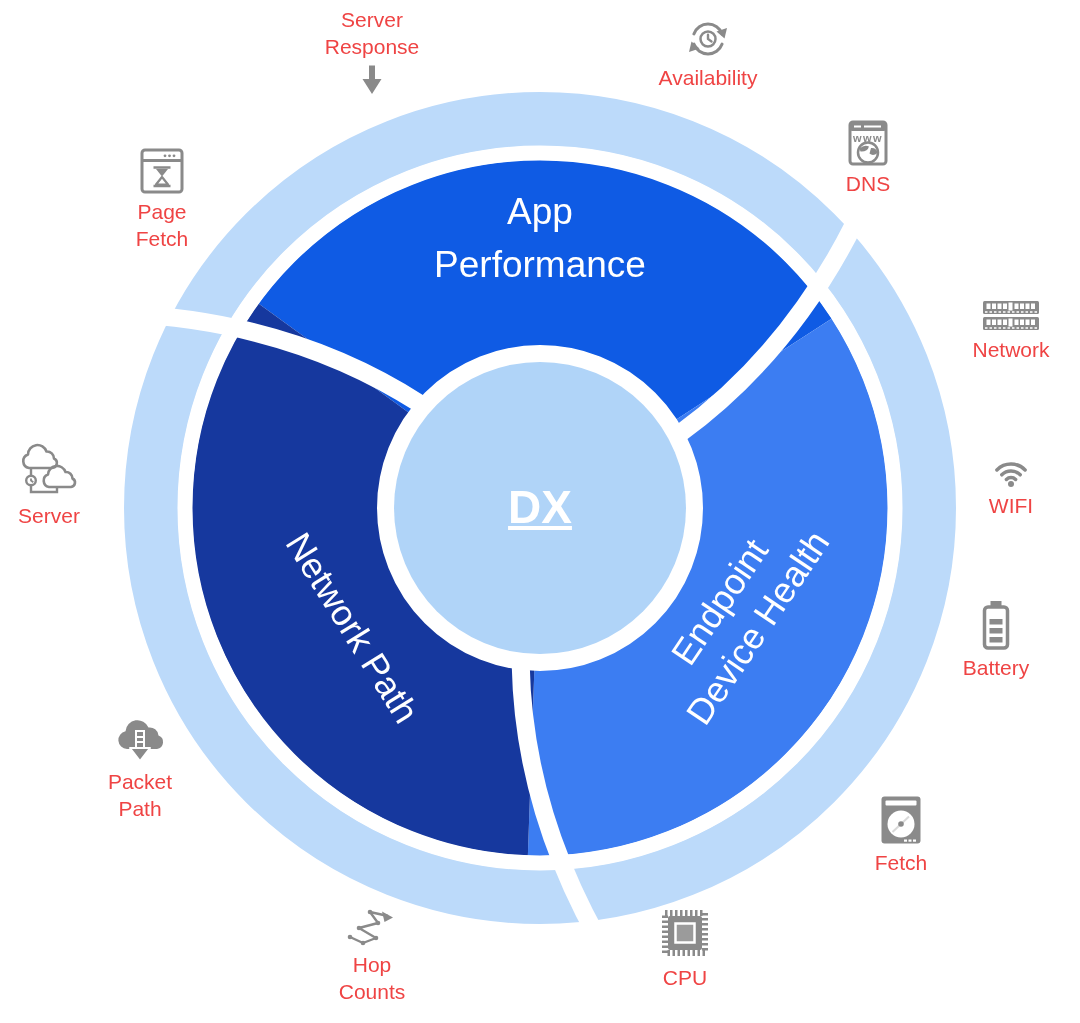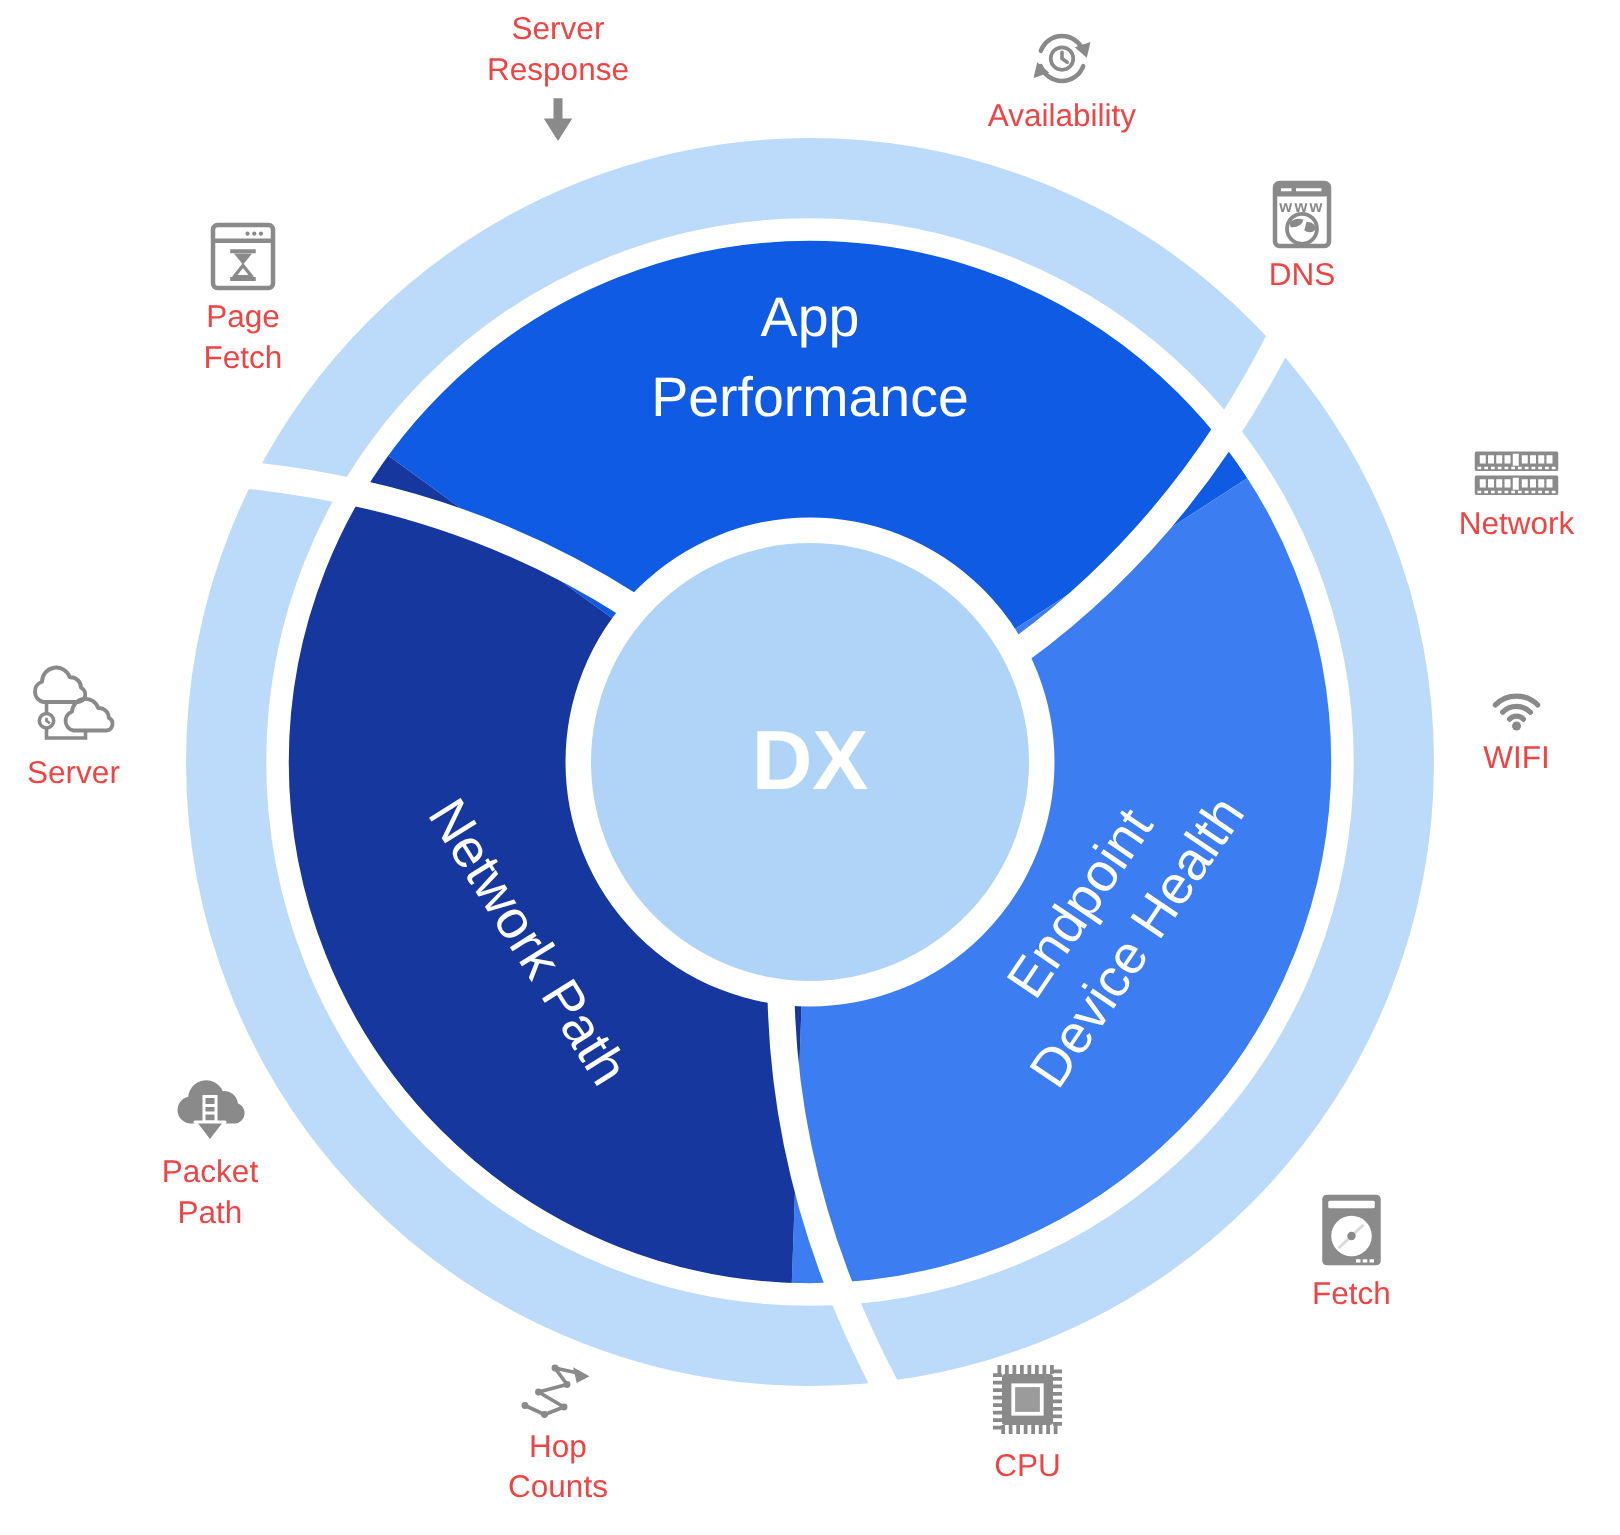--- a/index.html
+++ b/index.html
@@ -10,21 +10,21 @@
   .wheel { position:absolute; left:0; top:0; }
 
   
   .seg-label {
     position:absolute; color:#ffffff; text-align:center; white-space:nowrap;
     transform:translate(-50%,-50%);
   }
   .seg-label.app  { left:540px; top:238px; font-size:37px; line-height:53px; }
   .seg-label.net  { left:352px; top:628px; font-size:36px; transform:translate(-50%,-50%) rotate(58deg); }
   .seg-label.end  { left:739px; top:615px; font-size:36px; line-height:46px; transform:translate(-50%,-50%) rotate(-56deg); }
-  .seg-label.dx   { left:540px; top:507px; font-size:56px; line-height:52px; font-weight:bold; }
+  .seg-label.dx   { left:540px; top:507px; font-size:46px; line-height:52px; font-weight:bold;text-decoration:underline; }
 
   
   .metric {
     position:absolute; width:110px; display:flex; flex-direction:column;
     align-items:center; gap:4px; color:#ef4444; font-size:21px;
     line-height:27px; text-align:center;
   }
   .metric .m-label div { white-space:nowrap; }
   .m-icon { display:flex; align-items:flex-start; justify-content:center; }
   .m-icon svg { display:block; }
@@ -160,20 +160,35 @@
         <path d="M 19.4 29.4 A 6.5 6.5 0 0 1 28.6 29.4" fill="none" stroke="#8A8A8A" stroke-width="3.5" stroke-linecap="round"></path>
         <circle cx="24" cy="34" r="3" fill="#8A8A8A"></circle>
       </svg>
     </div>
     <div class="m-label">
       <div>WIFI</div>
       <div></div>
     </div>
   </div>
 
+  <div class="metric" style="left:941px; top:600px">
+    <div class="m-icon">
+      <svg width="30" height="50" viewBox="0 0 30 50">
+        <rect x="9.5" y="1" width="11" height="5" fill="#8A8A8A"></rect>
+        <rect x="3.5" y="7" width="23" height="41" rx="3.5" fill="none" stroke="#8A8A8A" stroke-width="3.5"></rect>
+        <rect x="8.5" y="19" width="13" height="5.5" fill="#8A8A8A"></rect>
+        <rect x="8.5" y="28" width="13" height="5.5" fill="#8A8A8A"></rect>
+        <rect x="8.5" y="37" width="13" height="5.5" fill="#8A8A8A"></rect>
+      </svg>
+    </div>
+    <div class="m-label">
+      <div>Battery</div>
+      <div></div>
+    </div>
+  </div>
 
   <div class="metric" style="left:846px; top:795px">
     <div class="m-icon">
       <svg width="42" height="50" viewBox="0 0 42 50">
         <rect x="1.5" y="1.5" width="39" height="47" rx="3" fill="#8A8A8A"></rect>
         <rect x="5.5" y="5.5" width="31" height="5" rx="1" fill="#ffffff"></rect>
         <circle cx="21" cy="29" r="13.5" fill="#ffffff"></circle>
         <path d="M 12.5 37 L 29 21.5" stroke="#d9d9d9" stroke-width="2"></path>
         <circle cx="21" cy="29" r="2.8" fill="#8A8A8A"></circle>
         <rect x="24" y="44.5" width="3" height="2.2" fill="#ffffff"></rect>

